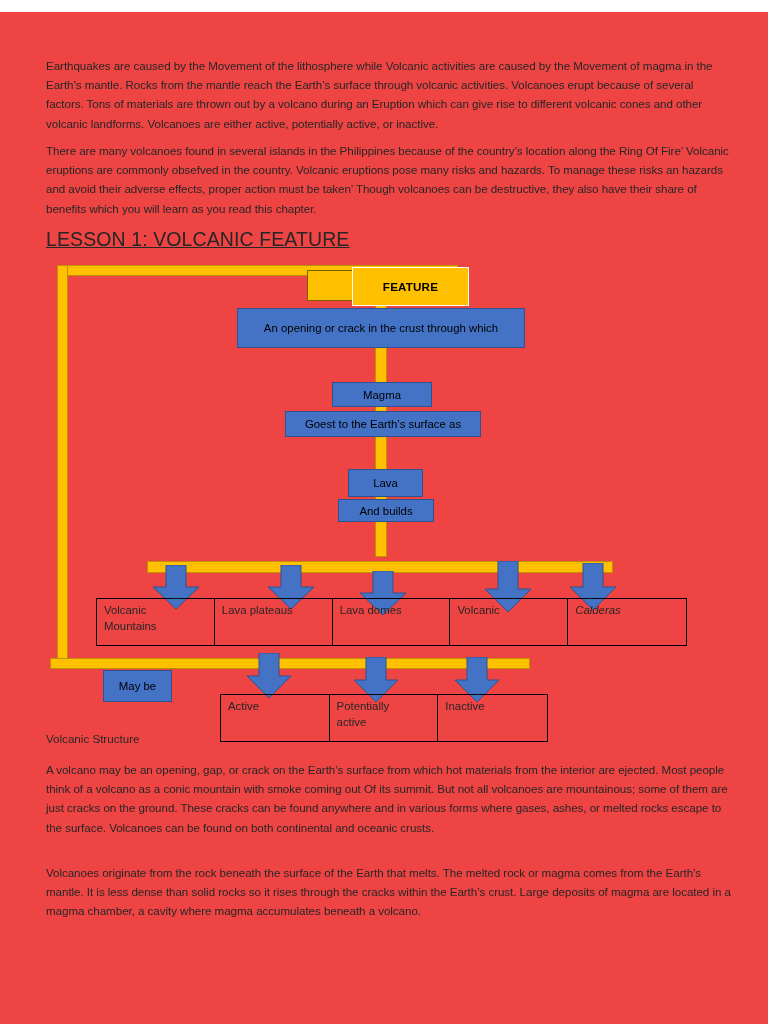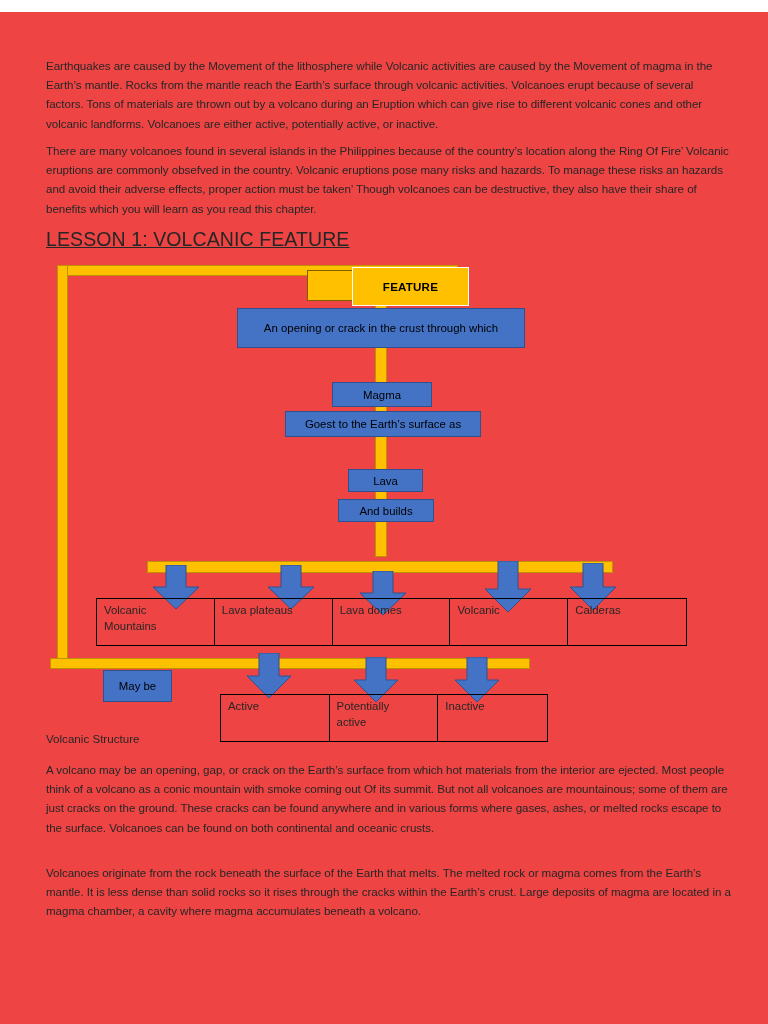--- a/index.html
+++ b/index.html
@@ -142,21 +142,21 @@
     </div>
 
     <div class="node" style="left:332px; top:370px; width:100px; height:25px;">
       <span>Magma</span>
     </div>
 
     <div class="node" style="left:285px; top:399px; width:196px; height:26px;">
       <span>Goest to the Earth’s surface as</span>
     </div>
 
-    <div class="node" style="left:348px; top:457px; width:75px; height:23px;">
+    <div class="node" style="left:348px; top:457px; width:75px; height:28px;">
       <span>Lava</span>
     </div>
 
     <div class="node" style="left:338px; top:487px; width:96px; height:23px;">
       <span>And builds</span>
     </div>
 
 
     <div class="node" style="left:103px; top:658px; width:69px; height:32px;">
       <span>May be</span>
@@ -221,21 +221,21 @@
       </td>
       <td style="width:118px;">
         <div>Lava plateaus</div>
       </td>
       <td style="width:118px;border-radius:16px;">
         <div>Lava domes</div>
       </td>
       <td style="width:118px;">
         <div>Volcanic</div>
       </td>
-      <td style="width:119px;">
+      <td style="width:119px;font-style:italic;">
         <div>Calderas</div>
       </td>
     </tr>
   </tbody>
     </table>
 
   <table class="gridtable" style="left:220px; top:682px; width:328px; height:36px;">
     <tbody>
         <tr>
       <td style="width:109px;">

